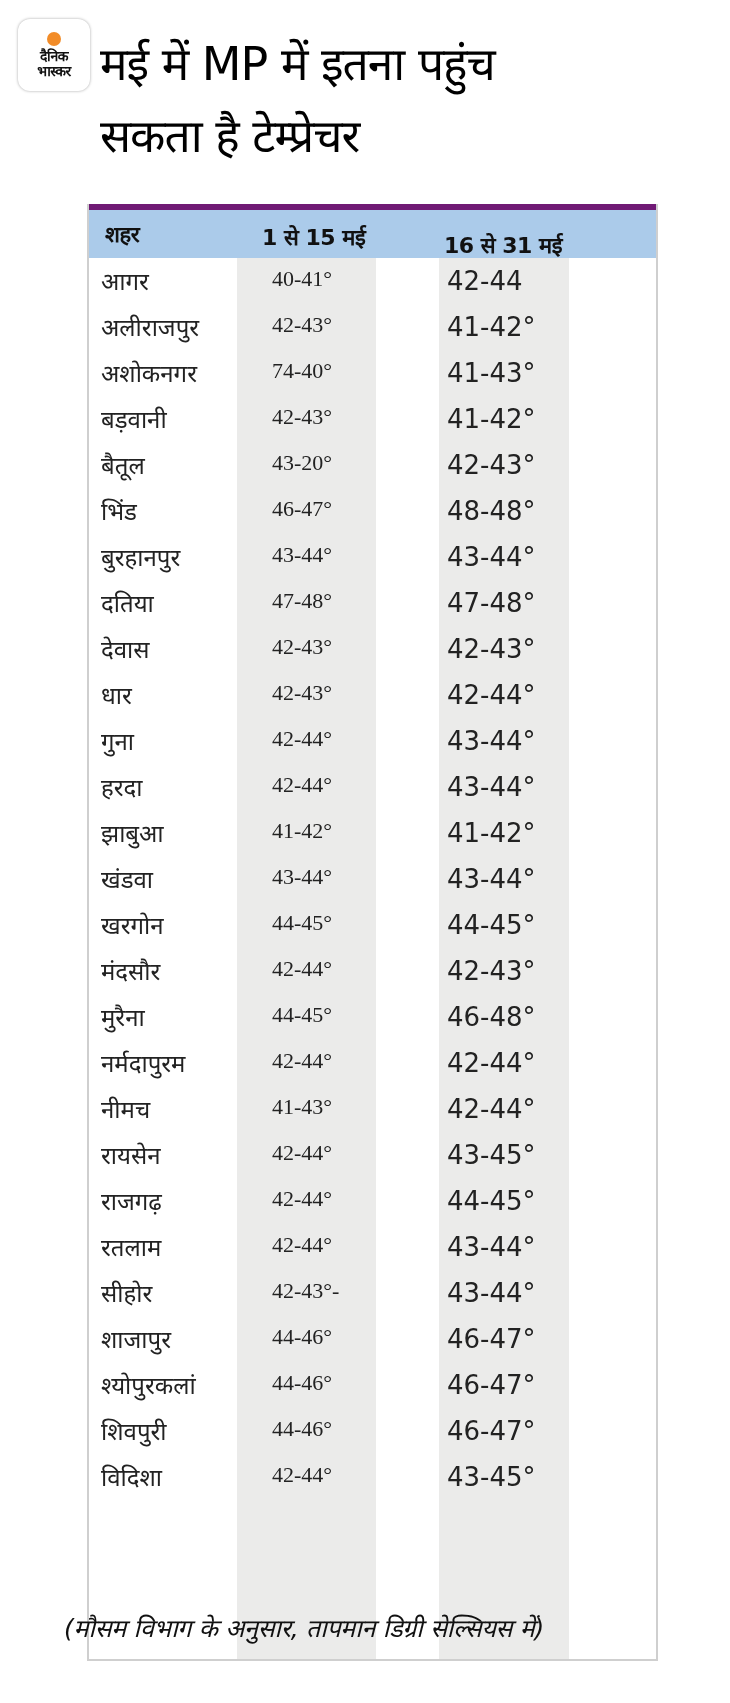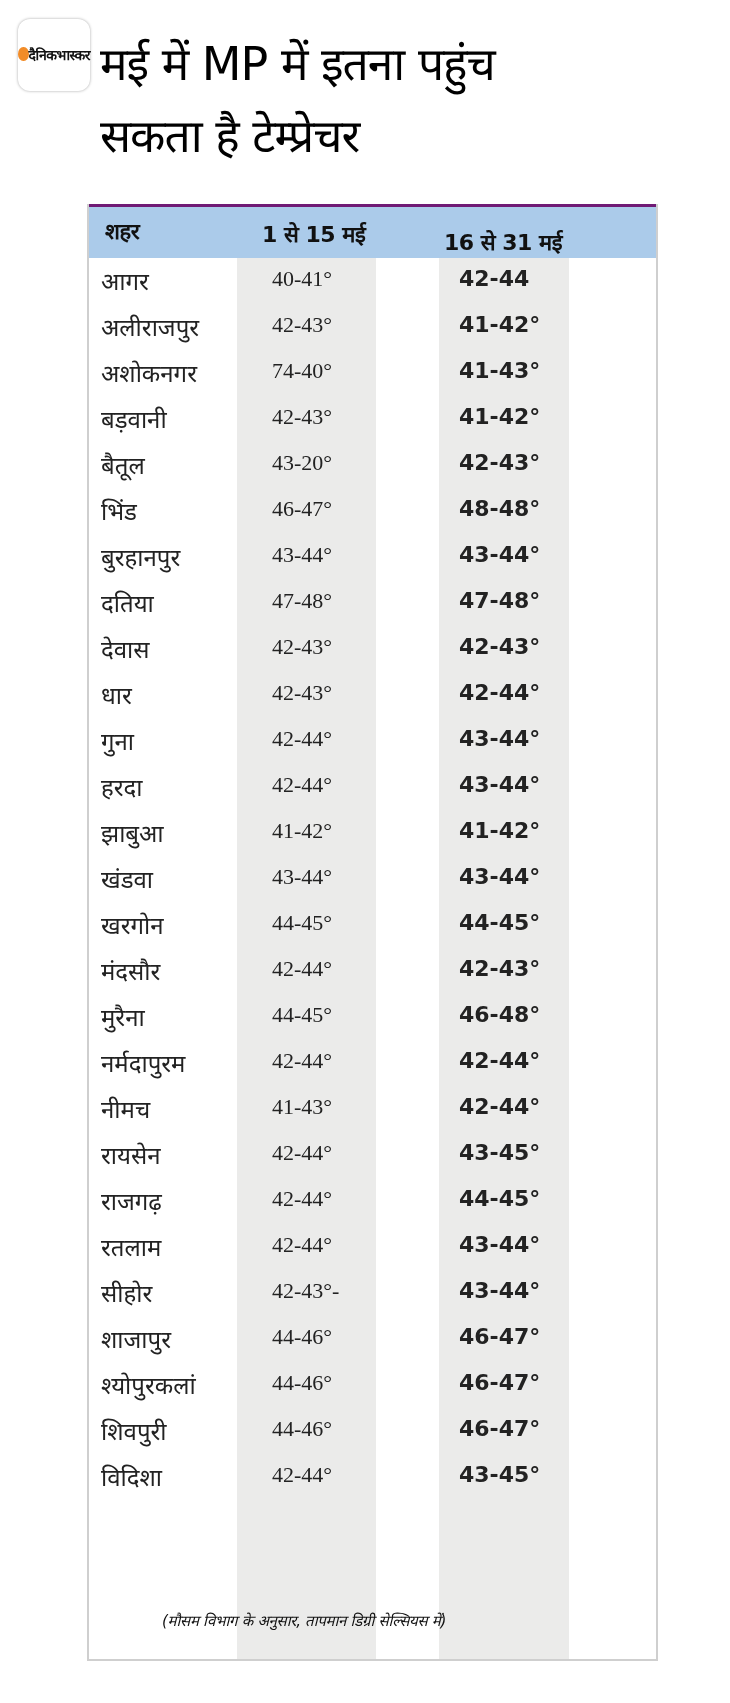--- a/index.html
+++ b/index.html
@@ -3,59 +3,59 @@
   <meta charset="utf-8">
   <style>
     * { box-sizing: border-box; margin: 0; padding: 0; }
     html, body { width: 730px; height: 1703px; background: #ffffff; overflow: hidden; }
     body { position: relative; font-family: "DejaVu Sans", sans-serif; color: #1a1a1a; }
 
     .logo {
       position: absolute; left: 18px; top: 19px; width: 72px; height: 72px;
       background: #fff; border-radius: 12px;
       box-shadow: 0 0 3px rgba(0,0,0,0.35);
-      display: flex; align-items: center; justify-content: center;
+      display: flex; flex-direction: column; align-items: center; justify-content: center;
     }
     .logo .sun { width: 14px; height: 14px; border-radius: 50%; background: #f28c28; margin-bottom: 3px; }
     .logo .l1, .logo .l2 { font-weight: bold; font-size: 14px; line-height: 15px; color: #111; letter-spacing: -0.5px; }
 
     .title {
       position: absolute; left: 100px; top: 28px; width: 580px;
       font-size: 46px; line-height: 72px; font-weight: normal; color: #000;
       letter-spacing: -1px;
     }
 
     .table {
       position: absolute; left: 87px; top: 204px; width: 571px; height: 1457px;
       border: 2px solid #cfcfcf; border-top: none; background: #fff;
     }
     .header {
       position: absolute; left: 0; top: 0; width: 567px; height: 54px;
       background: #abcbea;
-      border-top: 3px solid #701a75;
+      border-top: 6px solid #701a75;
     }
     .header span { position: absolute; top: 8px; font-weight: bold; font-size: 22px; color: #111; letter-spacing: -0.5px; }
     .h-city { left: 16px; }
     .h-c1 { left: 173px; top: 11px !important; }
     .h-c2 { left: 355px; top: 11px !important; margin-top: 8px; }
 
     .graycol { position: absolute; top: 54px; bottom: 0; background: #ebebea; }
     .gc1 { left: 148px; width: 139px; }
     .gc2 { left: 350px; width: 130px; }
 
     .rows { position: absolute; left: 0; top: 54px; width: 567px; text-align: center; }
     .row { position: relative; height: 46px; }
     .row span { position: absolute; top: 6px; font-size: 24px; color: #222; }
     .row .city { left: 12px; }
     .row .v1 { left: 183px; font-family: Liberation Serif, serif; font-size: 22px; top: 8px; }
-    .row .v2 { left: 370px; font-family: "DejaVu Sans", sans-serif; font-size: 22px; top: 8px; font-weight: bold; }
+    .row .v2 { left: 358px; font-family: "DejaVu Sans", sans-serif; font-size: 26px; top: 8px; }
 
     .footnote {
       position: absolute; left: 0; top: 1610px; width: 608px; text-align: center;
-      font-style: italic; font-size: 15px; color: #111; letter-spacing: -0.3px;
+      font-style: italic; font-size: 25px; color: #111; letter-spacing: -0.3px;
     }
   </style>
 </head>
 <body>
 
 <div class="logo">
   <div class="sun"></div>
   <div class="l1">दैनिक</div>
   <div class="l2">भास्कर</div>
 </div>

